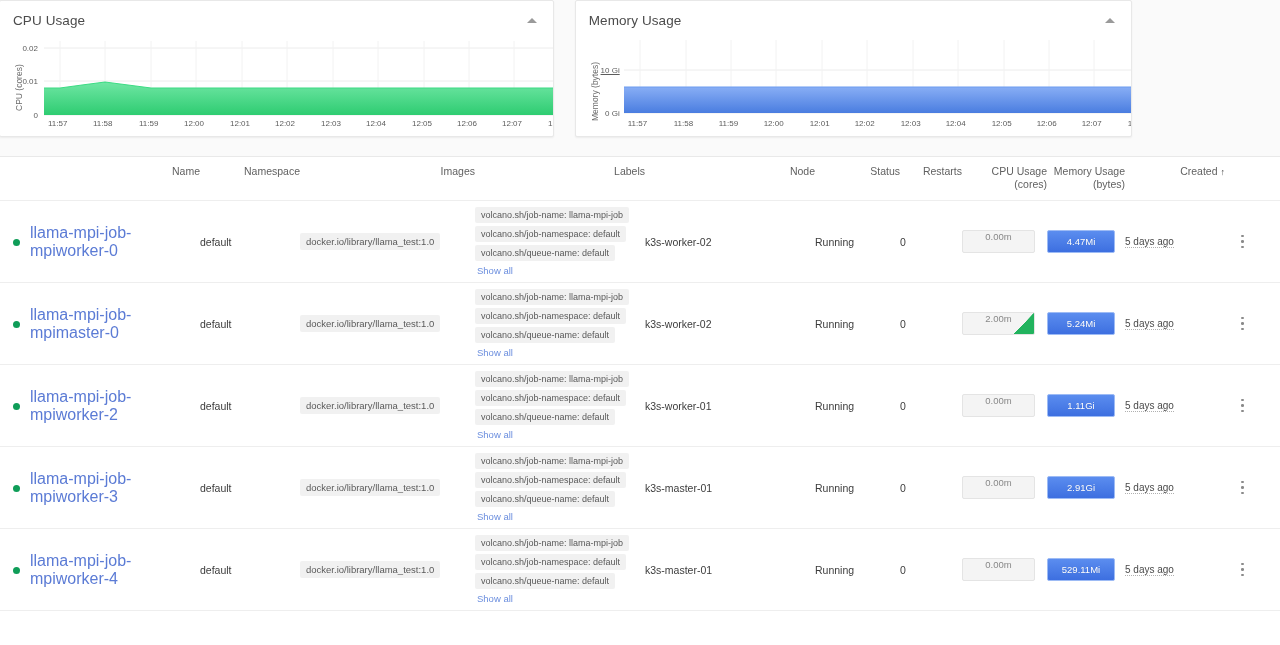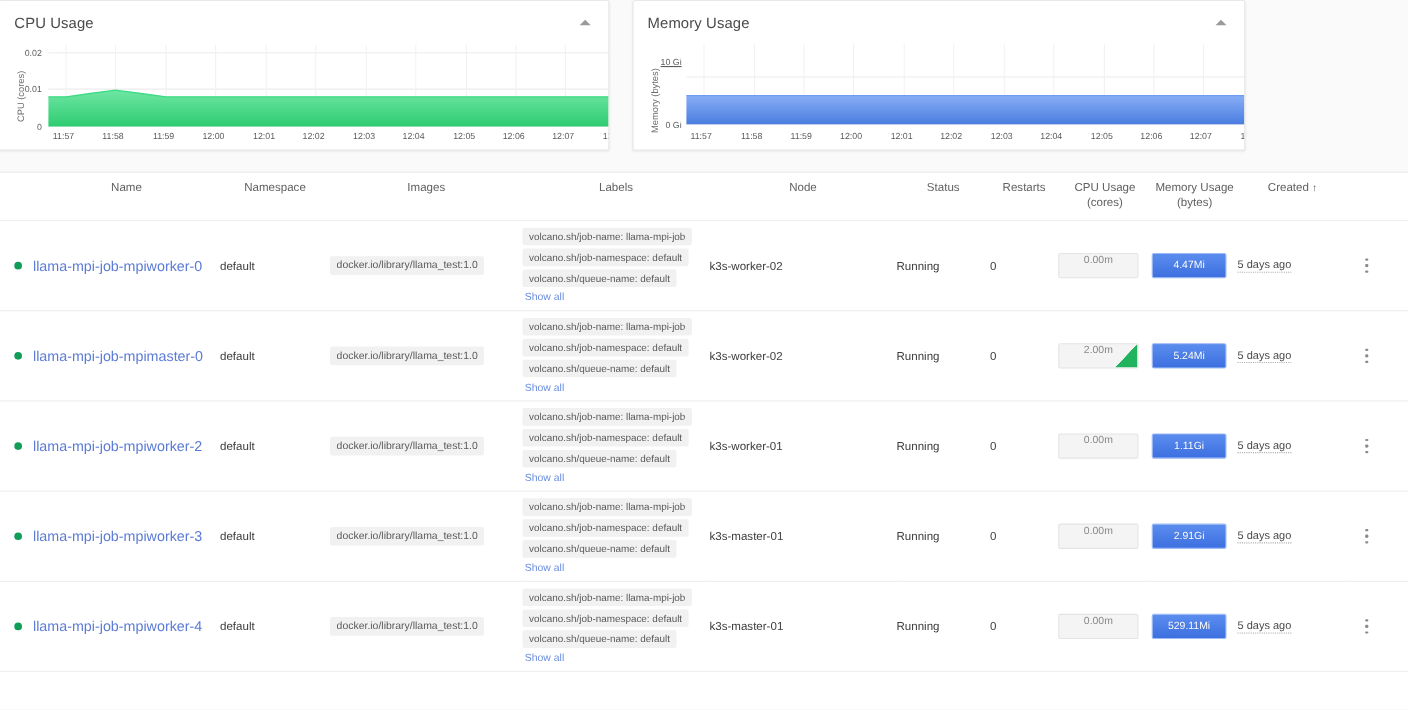--- a/index.html
+++ b/index.html
@@ -124,21 +124,21 @@
     border-left: 5px solid transparent;
     border-right: 5px solid transparent;
     border-bottom: 5px solid #9a9a9a;
   }
 
   table.pods { width: 1280px; border-collapse: collapse; table-layout: fixed; }
   table.pods th {
     font-size: 10.5px;
     font-weight: normal;
     color: #616161;
-    text-align: center;
+    text-align: right;
     padding: 8px 0 9px 0;
     border-bottom: 1px solid #eeeeee;
     vertical-align: top;
     line-height: 1.25;
   }
   table.pods td {
     font-size: 10.5px;
     color: #3c3c3c;
     padding: 0;
     border-bottom: 1px solid #eeeeee;
@@ -160,21 +160,21 @@
 
   .status-dot {
     width: 7px; height: 7px; border-radius: 50%;
     background: #0f9d58;
     display: inline-block;
     margin-left: 4px;
   }
   .pod-link {
     color: #5b7bd5;
     text-decoration: none;
-    font-size: 13px;
+    font-size: 16px;
     cursor: pointer;
     margin-top: 23px;
   }
   .chip {
     display: inline-block;
     background: #f1f1f1;
     color: #5a5a5a;
     border-radius: 2px;
     padding: 3px 6px;
     font-size: 9.5px;
@@ -321,21 +321,21 @@
         <div class="tick-x" style="left:548px; top:84px;">12:08</div>
         <div class="tick-x" style="left:593px; top:84px;">12:09</div>
       </div>
     </div>
 
     <div class="chart-card mem">
       <div class="chart-title">Memory Usage</div>
       <div class="chart-collapse"></div>
       <div class="plot">
         <div class="y-axis-label" style="left:14px; top:86px;">Memory (bytes)</div>
-        <div class="tick-y" style="left:20px; top:17px; width:24px;text-decoration:underline;">10 Gi</div>
+        <div class="tick-y" style="left:20px; top:31px; width:24px;text-decoration:underline;">10 Gi</div>
         <div class="tick-y" style="left:20px; top:74px; width:24px;">0 Gi</div>
         <svg width="632" height="103" style="position:absolute;left:0;top:0;">
           <defs>
             <linearGradient id="memGrad" x1="0" y1="0" x2="0" y2="1">
               <stop offset="0%" stop-color="#88aef5"></stop>
               <stop offset="100%" stop-color="#4a7de0"></stop>
             </linearGradient>
           </defs>
           <line x1="48" y1="35" x2="610" y2="35" stroke="#ececec" stroke-width="1"></line>
           <line x1="48" y1="78" x2="610" y2="78" stroke="#ececec" stroke-width="1"></line>

